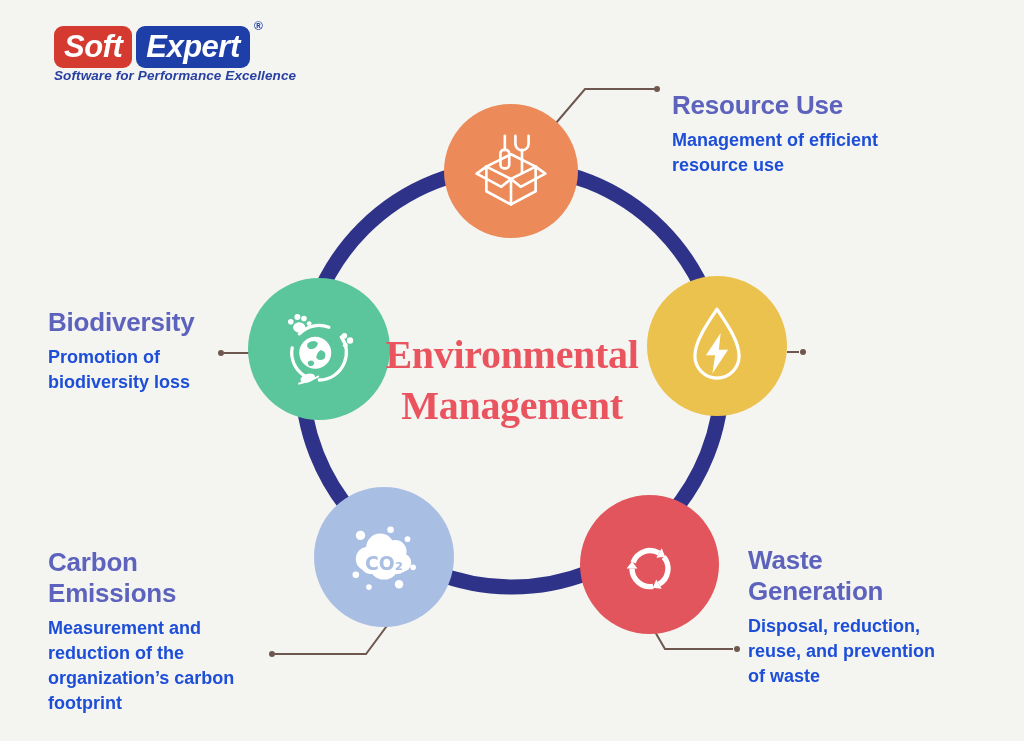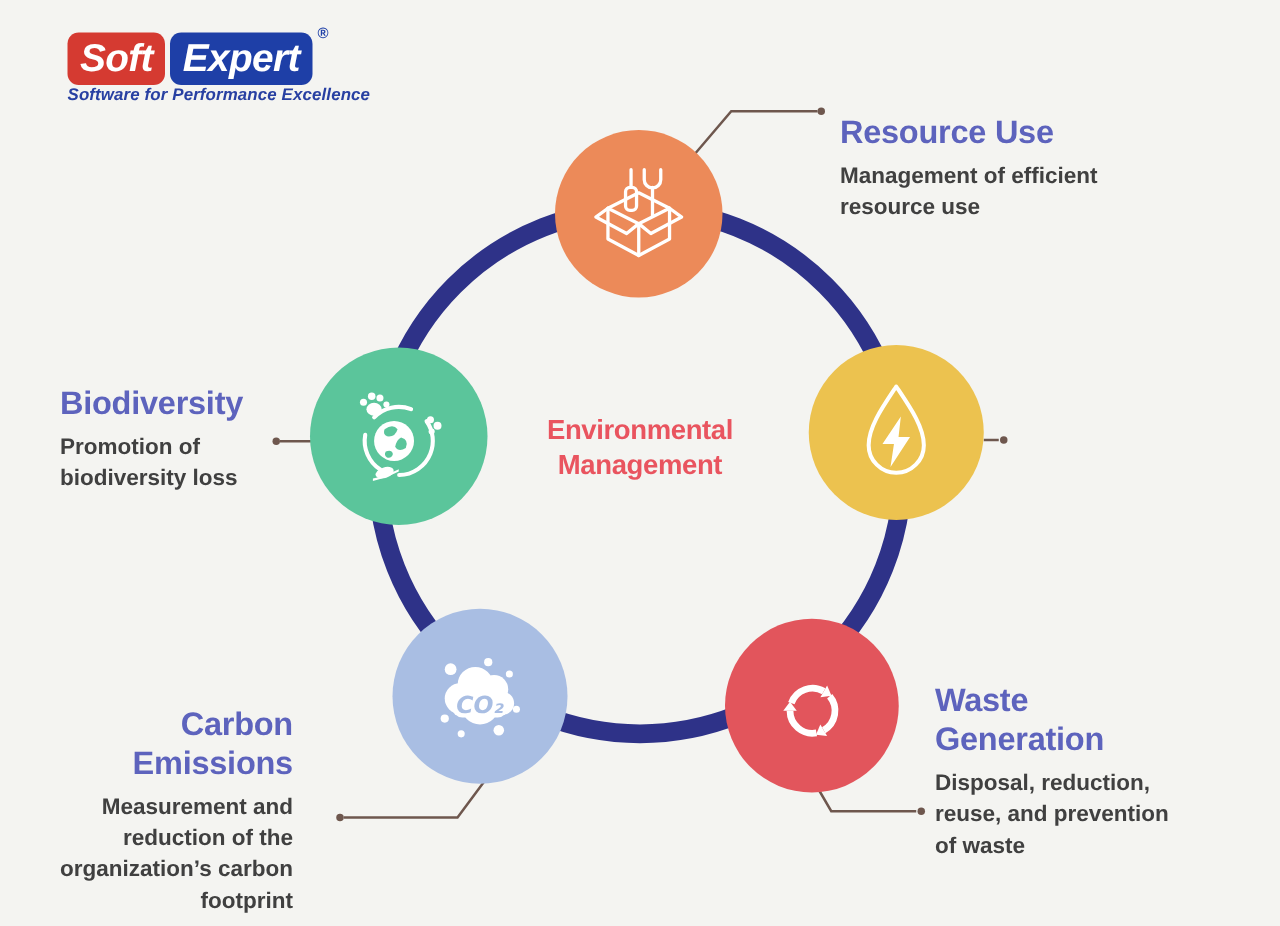--- a/index.html
+++ b/index.html
@@ -13,45 +13,45 @@
   .logo-boxes{position:relative;display:flex;gap:4px;align-items:stretch;width:max-content;}
   .logo-box{
     border-radius:9px;color:#fff;font-weight:bold;font-style:italic;
     font-size:31px;line-height:42px;padding:0 10px;letter-spacing:-0.5px;
   }
   .reg{position:absolute;right:-13px;top:-7px;font-size:12px;font-weight:bold;}
   .tagline{margin-top:0;font-style:italic;font-weight:600;font-size:13.5px;letter-spacing:0.1px;}
   
   .lines{position:absolute;left:0;top:0;z-index:1;}
   
-  .node{position:absolute;border-radius:50%;display:flex;align-items:center;justify-content:center;z-index:2;font-style:italic;}
+  .node{position:absolute;border-radius:50%;display:flex;align-items:center;justify-content:center;z-index:2;}
   .node svg{display:block;}
   .icon-stroke{fill:none;stroke:#fff;stroke-width:3;stroke-linecap:round;stroke-linejoin:round;}
   .icon-stroke-thick{fill:none;stroke:#fff;stroke-width:3.5;stroke-linecap:round;stroke-linejoin:round;}
   .icon-fill{fill:#fff;stroke:none;}
   
   .center-title{
     position:absolute;left:377px;top:330px;width:270px;z-index:3;
-    text-align:center;font-size:22px;font-weight:bold;line-height:1.27;
-    letter-spacing:-0.3px;white-space:pre-line;
+    text-align:center;font-size:40px;font-weight:bold;line-height:1.27;
+    letter-spacing:-0.3px;white-space:pre-line;font-family:Liberation Serif, serif;
   }
   
   .label{position:absolute;z-index:3;}
   .label h3{
     margin:0;font-size:26px;font-weight:bold;line-height:1.2;
     letter-spacing:-0.2px;white-space:pre-line;color:#5d63bd;
   }
   .label p{
     margin:7px 0 0 0;font-size:18px;font-weight:bold;line-height:1.38;
-    white-space:pre-line;color:#404040;
+    white-space:pre-line;color:#1d4ed8;
   }
   .lbl-resource{left:672px;top:70px;margin-top:20px;}
   .lbl-water{left:818px;top:259px;}
   .lbl-waste{left:748px;top:545px;}
-  .lbl-carbon{left:48px;top:564px;text-align:right;}
+  .lbl-carbon{left:48px;top:547px;}
   .lbl-bio{left:48px;top:307px;}
   .n-resource{left:444px;top:104px;width:134px;height:134px;}
   .n-water{left:647px;top:276px;width:140px;height:140px;}
   .n-waste{left:580px;top:495px;width:139px;height:139px;}
   .n-carbon{left:314px;top:487px;width:140px;height:140px;}
   .n-bio{left:248px;top:278px;width:142px;height:142px;}
 </style>
 </head>
 <body>
 

